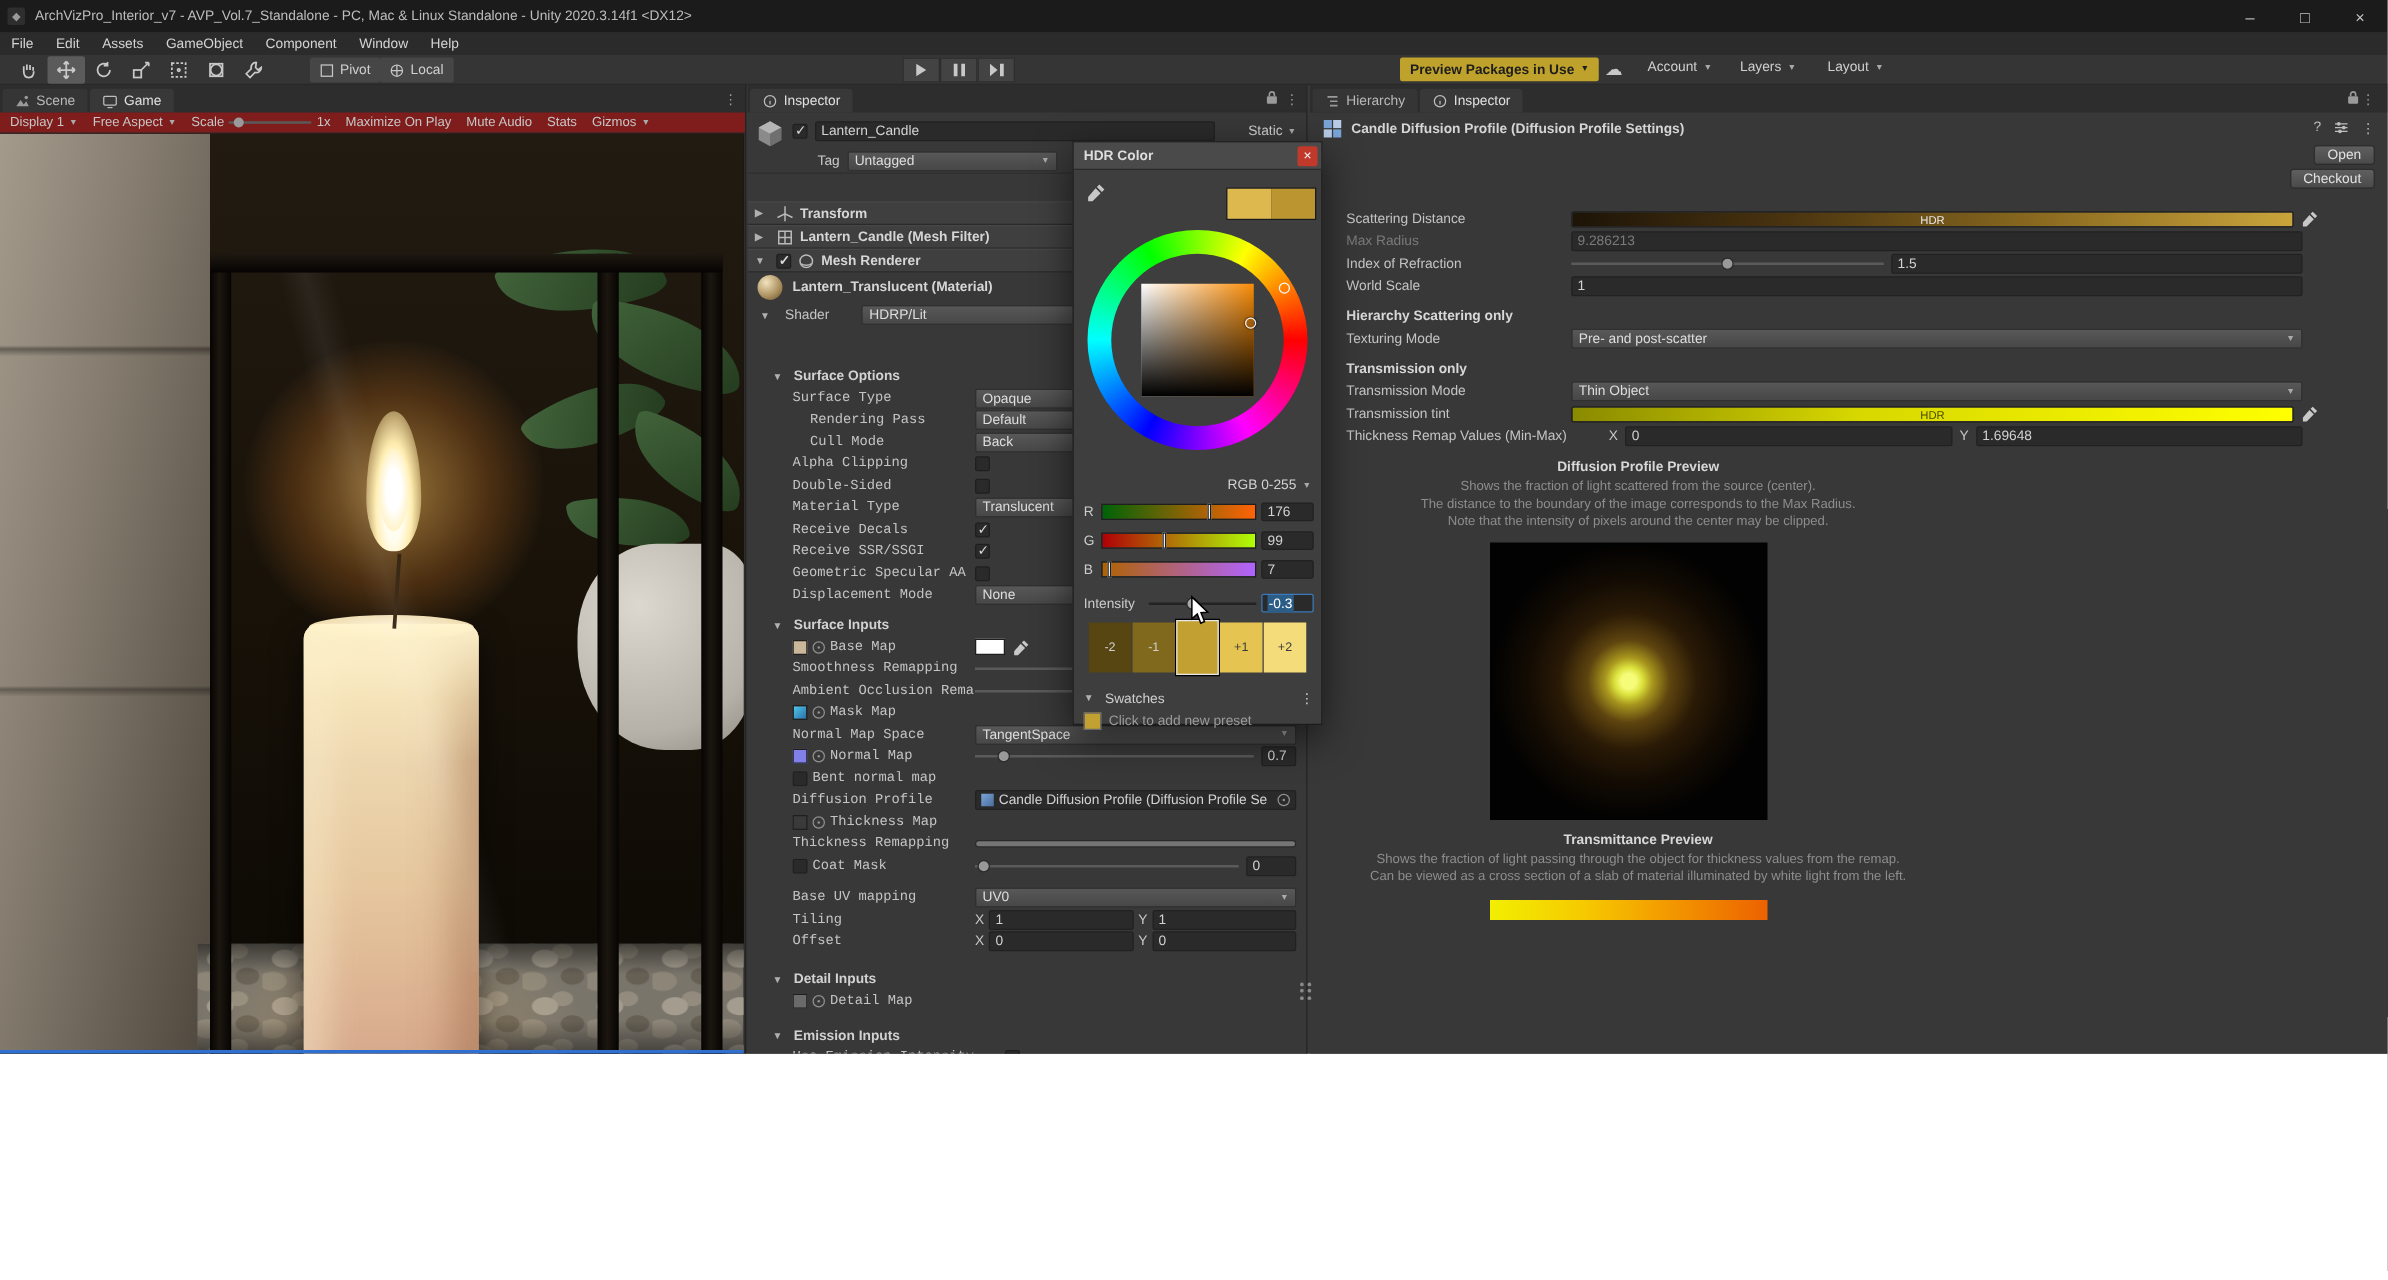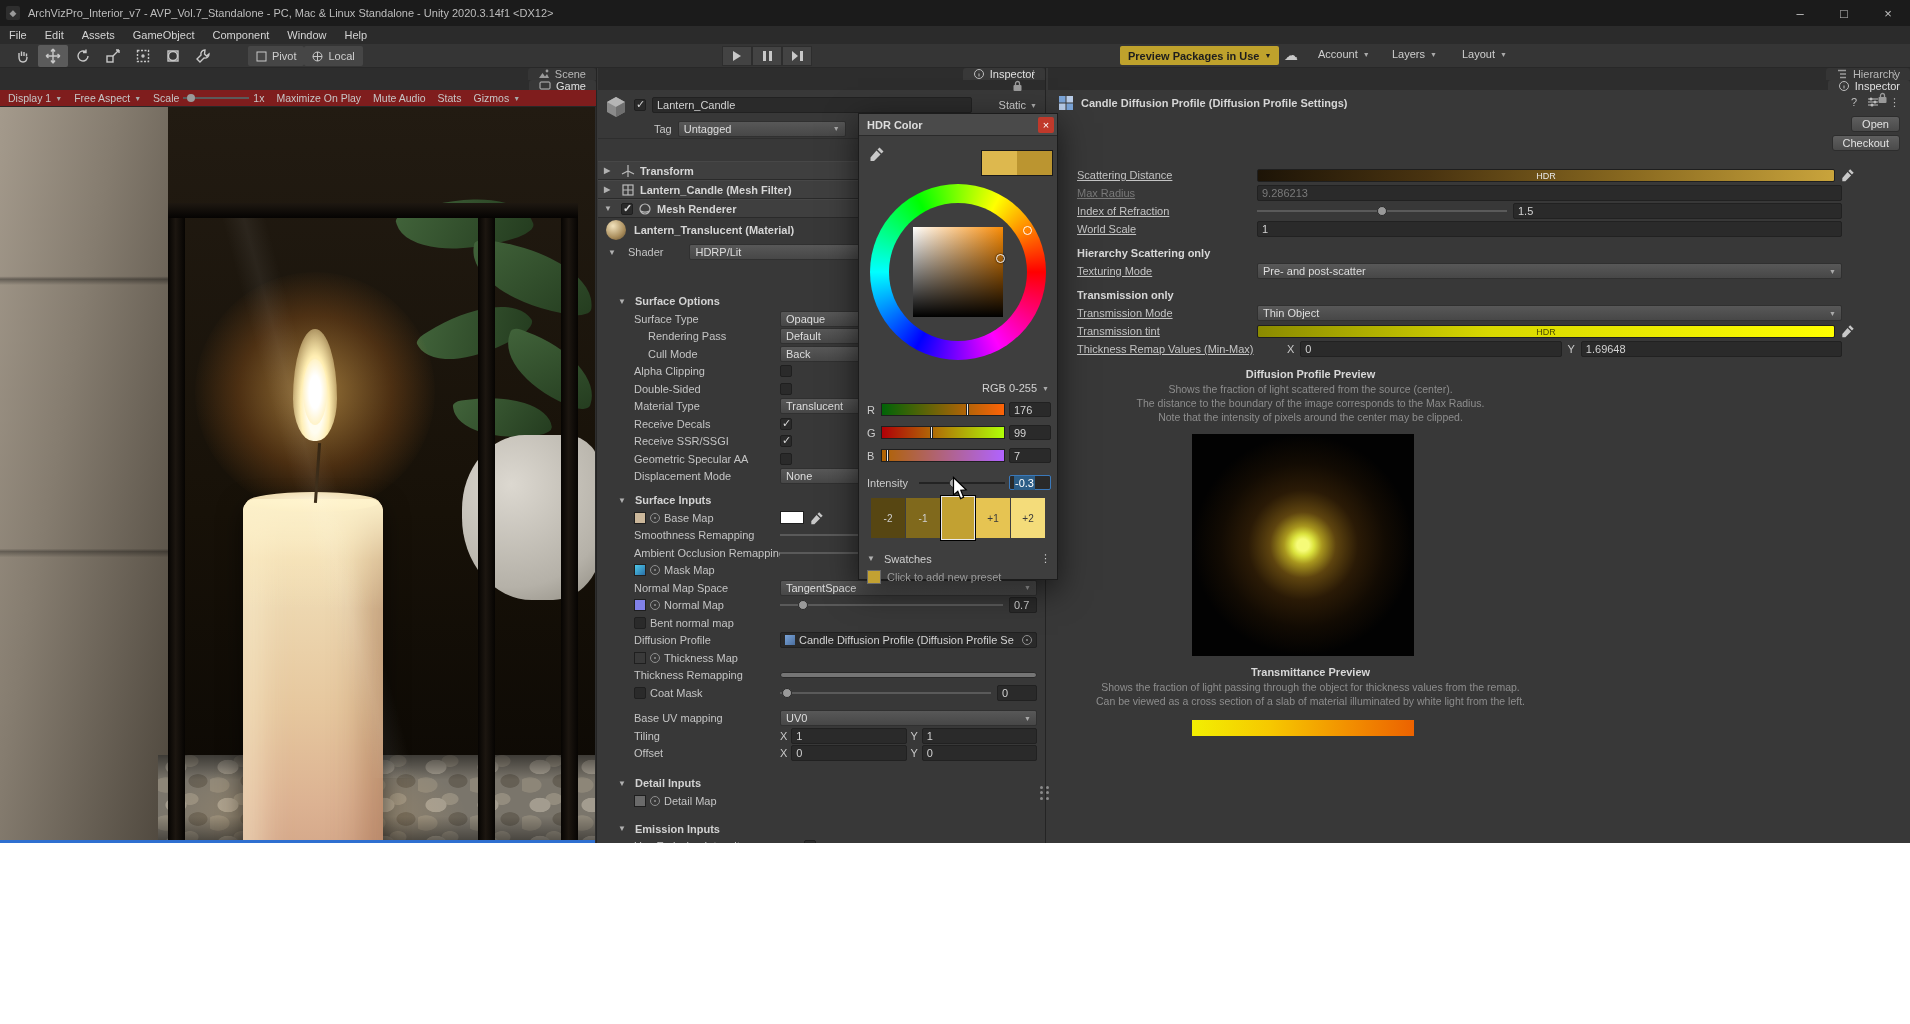--- a/index.html
+++ b/index.html
@@ -40,21 +40,21 @@
   .picker::after { content:""; position:absolute; left:3px; top:3px; width:2px; height:2px; background:#909090; border-radius:50%; }
   .slider { position:relative; height:12px; }
   .slider .trk { position:absolute; left:0; right:0; top:5px; height:2px; background:#5a5a5a; }
   .slider .hnd { position:absolute; top:1px; width:10px; height:10px; border-radius:50%; background:#999999; border:1px solid #2a2a2a; }
   .thumb { width:12px; height:12px; border:1px solid #1f1f1f; flex:0 0 12px; }
   .fold-arrow { font-size:8px; color:#b0b0b0; width:12px; }
   .spacer { width:100%; }
 
   
   .gameview { position:absolute; left:0; top:68px; width:597px; bottom:0; background:#2d2d2d; border-right:1px solid #242424; }
-  .tabbar { position:absolute; left:0; top:0; right:0; height:22px; background:#2d2d2d; display:flex; align-items:flex-end;flex-direction:column; }
+  .tabbar { position:absolute; left:0; top:0; right:0; height:22px; background:#2d2d2d; display:flex; align-items:flex-end; }
   .tab { height:19px; display:flex; align-items:center; gap:5px; padding:0 10px; background:#353535; color:#b8b8b8; border-radius:3px 3px 0 0; margin-left:2px; }
   .tab.active { background:#383838; color:#e0e0e0; }
   .tabbar .rt { margin-left:auto; margin-right:6px; color:#9a9a9a; align-self:center; }
   .gv-toolbar { position:absolute; left:0; top:22px; right:0; height:17px; background:#7f1d1d; border-bottom:1px solid #282828; display:flex; align-items:center; gap:12px; padding:0 8px; color:#c6c6c6; font-size:10.5px; }
   .gv-item { display:flex; align-items:center; gap:4px; }
   .scale-trk { width:66px; height:2px; background:#5a5a5a; position:relative; }
   .scale-hnd { position:absolute; left:4px; top:-3px; width:8px; height:8px; background:#9a9a9a; border-radius:50%; }
   .viewport { position:absolute; left:0; top:39px; right:1px; bottom:0; background:#0c0a08; overflow:hidden; }
   .wall { position:absolute; left:0; top:0; width:168px; bottom:0; background:linear-gradient(100deg,#a49a8c 0%,#857c6f 40%,#4e473d 100%),linear-gradient(180deg,rgba(255,255,255,.15),transparent 30%); background-blend-mode:normal; }
   .wall::after { content:""; position:absolute; inset:0; background:linear-gradient(180deg,transparent 23%,rgba(0,0,0,.35) 23.4%,transparent 24.2%,transparent 60%,rgba(0,0,0,.3) 60.4%,transparent 61.2%); }
@@ -95,39 +95,39 @@
   .name-field { flex:1; max-width:320px; }
   .static-dd { display:flex; align-items:center; gap:4px; color:#d0d0d0; margin-left:auto; margin-right:2px; }
   .tagrow { display:flex; align-items:center; gap:6px; height:18px; padding-left:56px; border-bottom:1px solid #2e2e2e; padding-bottom:2px; }
   .comp { height:19px; background:#3f3f3f; border-top:1px solid #474747; border-bottom:1px solid #2a2a2a; display:flex; align-items:center; gap:5px; padding-left:6px; font-weight:bold; color:#d6d6d6; }
   .comp svg { stroke:#b9b9b9; fill:none; stroke-width:1.2; }
   .matrow { display:flex; align-items:center; gap:8px; height:24px; padding-left:8px; color:#d6d6d6; font-weight:bold; }
   .sphere { width:20px; height:20px; border-radius:50%; background:radial-gradient(circle at 35% 30%,#f2e3bd,#a98d5c 60%,#5e4a2a); }
   .shaderrow { display:flex; align-items:center; gap:8px; height:20px; padding-left:10px; }
   .sechdr { display:flex; align-items:center; gap:5px; height:18px; padding-left:20px; font-weight:bold; color:#d2d2d2; }
   .irow { display:flex; align-items:center; height:17.5px; padding-left:36px; padding-right:8px; }
-  .ilbl { flex:0 0 146px; color:#c4c4c4; overflow:hidden; white-space:nowrap; display:flex; align-items:center; gap:4px; }
+  .ilbl { flex:0 0 146px; color:#c4c4c4; overflow:hidden; white-space:nowrap; display:flex; align-items:center; gap:4px;font-family:Liberation Mono, monospace; }
   .ilbl.ind { padding-left:14px; }
   .ival { flex:1; display:flex; align-items:center; gap:6px; min-width:0; }
   .ival .ddl { flex:1; }
   .xy { display:flex; align-items:center; gap:4px; flex:1; }
   .xy .field { flex:1; }
 
   
   .grip { position:absolute; left:1040px; top:786px; width:14px; height:14px; display:grid; grid-template-columns:4px 4px; gap:2px; z-index:5; }
   .grip i { width:3px; height:3px; background:#8a8a8a; border-radius:50%; }
 
   
   .rpanel { position:absolute; left:1048px; top:68px; right:0; bottom:0; background:#383838; }
   .phdr { display:flex; align-items:center; gap:7px; height:22px; padding:0 10px; margin-top:2px; font-weight:bold; color:#d6d6d6; }
   .phdr .rticons { margin-left:auto; display:flex; gap:10px; color:#bdbdbd; font-weight:normal; }
   .btnrow { display:flex; justify-content:flex-end; padding-right:10px; height:19px; align-items:center; }
   .ubtn { background:linear-gradient(180deg,#5f5f5f,#4a4a4a); border:1px solid #2d2d2d; border-radius:3px; color:#e2e2e2; padding:1px 10px; }
   .prow { display:flex; align-items:center; height:18px; padding-left:29px; padding-right:10px; }
-  .plbl { flex:0 0 180px; color:#c4c4c4; white-space:nowrap;text-decoration:underline; }
+  .plbl { flex:0 0 180px; color:#c4c4c4; white-space:nowrap; }
   .plbl.wide { flex:0 0 210px; }
   .pctrl { flex:1; display:flex; align-items:center; gap:6px; margin-right:45px; }
   .dis { color:#7a7a7a !important; }
   .hdrbar { flex:1; height:13px; border:1px solid #1f1f1f; position:relative; border-radius:2px; }
   .hdrbar span { position:absolute; left:50%; top:0; transform:translateX(-50%); font-size:9px; line-height:13px; }
   .bar-scatter { background:linear-gradient(90deg,#1d1407,#4a3410 30%,#8a6a20 65%,#c9a43c 100%); }
   .bar-scatter span { color:#e8e8e8; }
   .bar-tint { background:linear-gradient(90deg,#8a8a00,#d8d800 40%,#ffff00 100%); }
   .bar-tint span { color:#4c4c00; }
   .eyedrop { flex:0 0 14px; }

